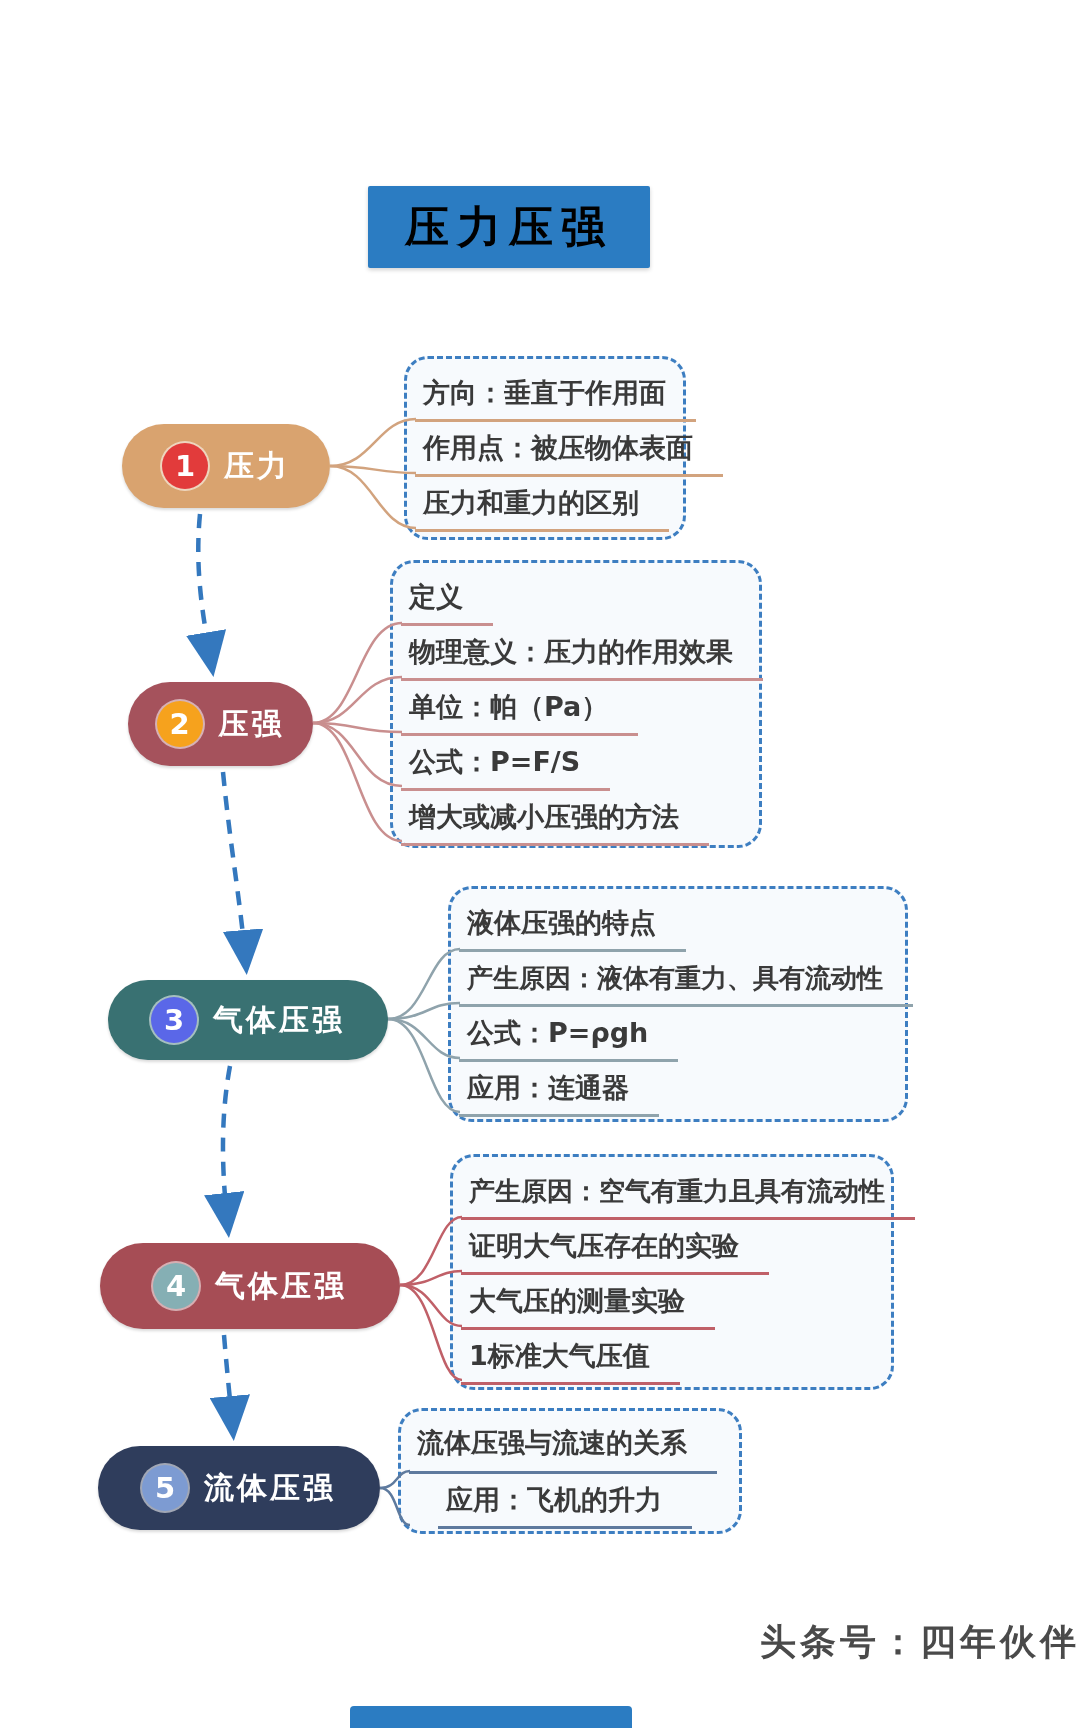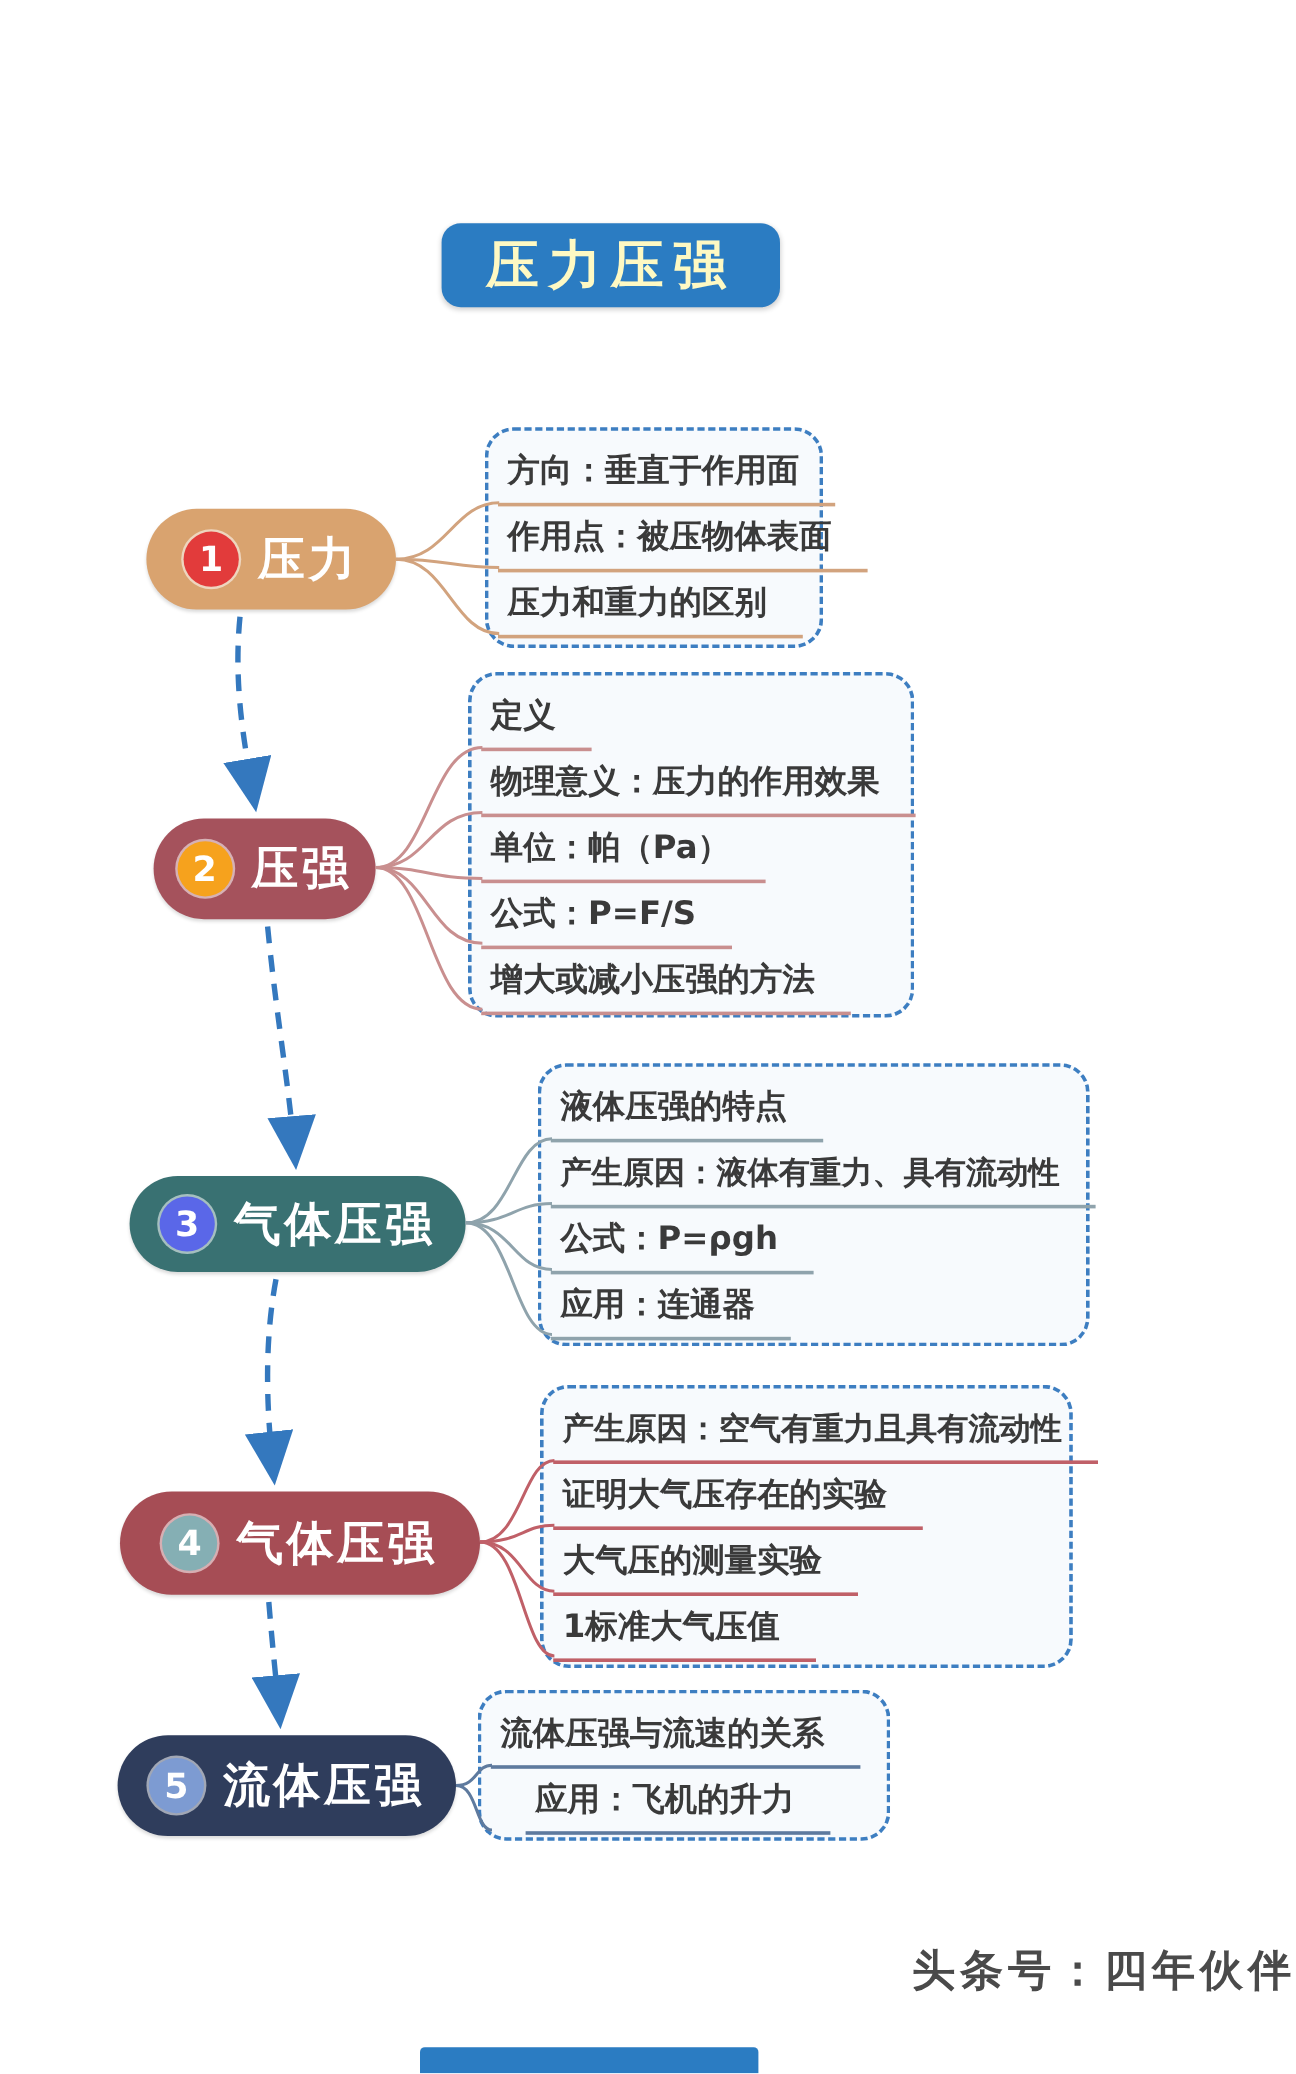--- a/index.html
+++ b/index.html
@@ -1,37 +1,37 @@
 <!DOCTYPE html>
 <html><head>
 <meta charset="utf-8">
 <style>
   html,body{margin:0;padding:0;background:#ffffff;}
   .canvas{
     position:relative;width:1080px;height:1728px;background:#ffffff;overflow:hidden;
     font-family:"DejaVu Sans","Liberation Sans",sans-serif;
   }
   .title-box{
-    position:absolute;left:368px;top:186px;width:282px;height:70px;
-    border-radius:16px;display:flex;align-items:center;justify-content:center;
-    color:#fef9c3;font-size:44px;font-weight:bold;letter-spacing:8px;
+    position:absolute;left:368px;top:186px;width:282px;height:82px;
+    border-radius:2px;display:flex;align-items:center;justify-content:center;
+    color:#000000;font-size:44px;font-weight:bold;letter-spacing:8px;
     box-shadow:0 2px 4px rgba(0,0,0,.18);
   }
   .node{
     position:absolute;display:flex;align-items:center;justify-content:center;gap:16px;
     border-radius:46px;color:#ffffff;font-weight:bold;
     box-shadow:0 2px 3px rgba(0,0,0,.15);
   }
   .node .num-badge{
     width:46px;height:46px;border-radius:50%;flex:0 0 auto;
     display:flex;align-items:center;justify-content:center;
     color:#ffffff;font-size:29px;font-weight:bold;
     box-shadow:0 0 0 2px rgba(255,255,255,.55);
   }
-  .node .node-label{font-size:39px;letter-spacing:3px;}
+  .node .node-label{font-size:30px;letter-spacing:3px;}
   .dbox{
     position:absolute;border:3px dashed #3d7ec1;border-radius:24px;
     background:rgba(244,248,252,.75);padding:8px 20px 10px 20px;box-sizing:border-box;
   }
   .ditem{
     height:52px;line-height:52px;width:fit-content;
     padding:0 30px 0 8px;margin-left:-12px;
     border-bottom:3px solid #701a75;
     font-size:27px;font-weight:600;color:#3a3a3a;white-space:nowrap;
   }
@@ -91,21 +91,21 @@
     <div class="ditem" style="border-bottom-color: rgb(192, 96, 104);">证明大气压存在的实验</div>
     <div class="ditem" style="border-bottom-color: rgb(192, 96, 104);">大气压的测量实验</div>
     <div class="ditem" style="border-bottom-color: rgb(192, 96, 104);">1标准大气压值</div>
   </div>
 
   <div class="node" style="left: 98px; top: 1446px; width: 282px; height: 84px; background: rgb(47, 61, 92);">
     <span class="num-badge" style="background: rgb(125, 155, 210);">5</span>
     <span class="node-label">流体压强</span>
   </div>
   <div class="dbox" style="left:398px;top:1408px;width:344px;height:126px;">
-    <div class="ditem" style="border-bottom-color: rgb(94, 122, 158);">流体压强与流速的关系</div>
+    <div class="ditem" style="border-bottom-color: rgb(94, 122, 158); font-family: Liberation Mono, monospace;">流体压强与流速的关系</div>
     <div class="ditem" style="border-bottom-color: rgb(94, 122, 158); margin-left: 17px;">应用：飞机的升力</div>
   </div>
 
   <svg class="overlay" viewBox="0 0 1080 1728" xmlns="http://www.w3.org/2000/svg">
     <defs>
       <marker id="arrowhead" markerWidth="11" markerHeight="9" refX="8" refY="4.5" orient="auto">
         <path d="M0,0 L10,4.5 L0,9 z" fill="#3478be"></path>
       </marker>
     </defs>
 

